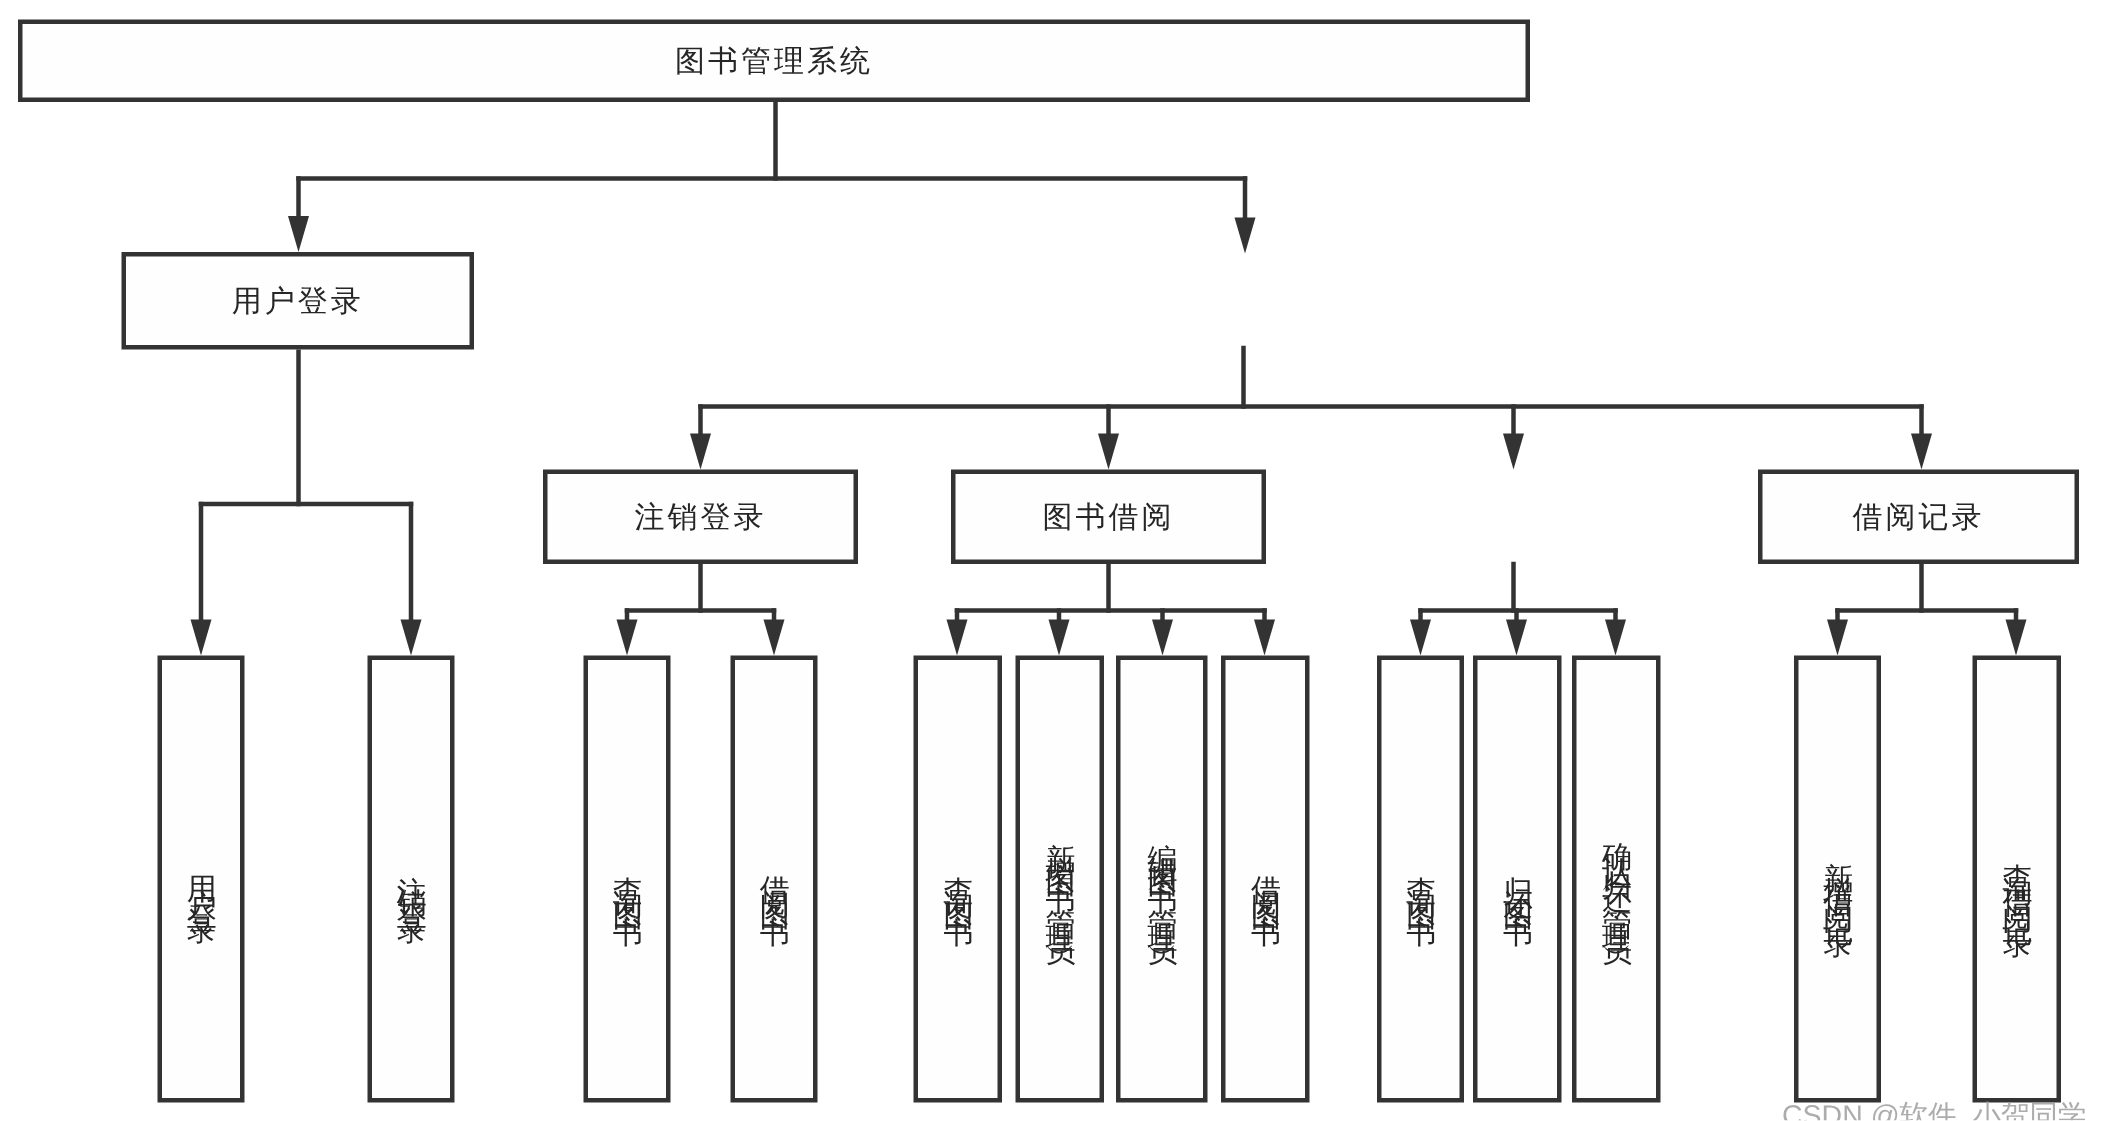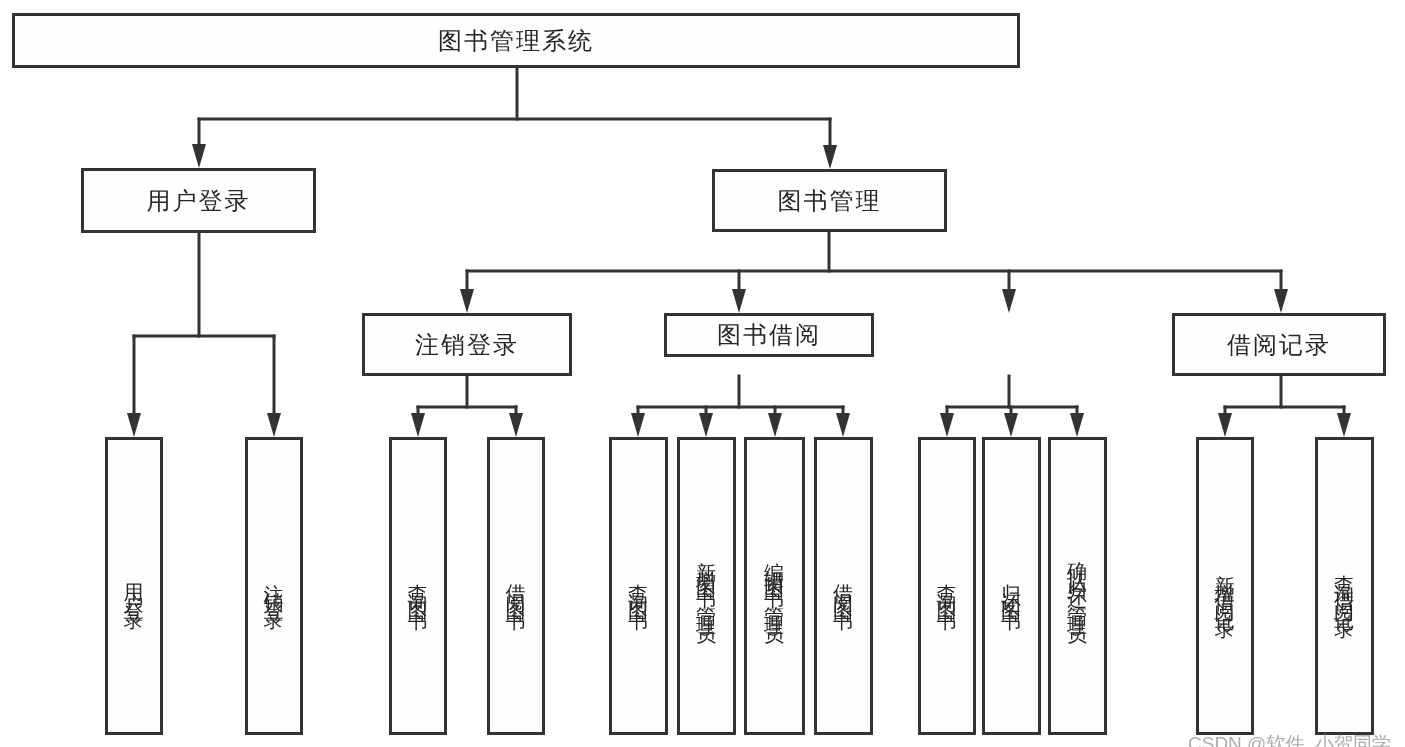--- a/index.html
+++ b/index.html
@@ -27,21 +27,21 @@
     position: absolute;
     box-sizing: border-box;
     border: 3px solid #333333;
     background: #fefefe;
     display: flex;
     align-items: center;
     justify-content: center;
     color: #262626;
   }
   .node .label {
-    font-size: 24px;
+    font-size: 20px;
     letter-spacing: 2px;
     white-space: nowrap;
   }
   .node.vertical .label {
     writing-mode: vertical-rl;
     letter-spacing: 9px;
     font-size: 20px;
     line-height: 1;
     white-space: normal;
   }
@@ -112,27 +112,24 @@
       <line x1="1344" y1="407" x2="1344" y2="419" stroke="#333333" stroke-width="3" stroke-linecap="square"></line>
       <polygon points="1337,413 1351,413 1344,437" fill="#333333"></polygon>
     </svg>
   <div class="watermark" style="left:1188px; top:687px;margin-top:44px;">CSDN @软件_小贺同学</div>
 <div class="node" style="left: 12px; top: 13px; width: 1008px; height: 55px;">
       <span class="label">图书管理系统</span>
     </div>
     <div class="node" style="left: 81px; top: 168px; width: 235px; height: 65px;">
       <span class="label">用户登录</span>
     </div>
-    <div class="node" style="left: 712px; top: 169px; width: 235px; height: 63px;">
-      <span class="label">图书管理</span>
-    </div>
     <div class="node" style="left: 362px; top: 313px; width: 210px; height: 63px;">
       <span class="label">注销登录</span>
     </div>
-    <div class="node" style="left: 664px; top: 313px; width: 210px; height: 44px;">
+    <div class="node" style="left: 634px; top: 313px; width: 210px; height: 63px;">
       <span class="label">图书借阅</span>
     </div>
     <div class="node" style="left: 1172px; top: 313px; width: 214px; height: 63px;">
       <span class="label">借阅记录</span>
     </div>
     <div class="node vertical" style="left: 105px; top: 437px; width: 58px; height: 298px;">
       <span class="label">用户登录</span>
     </div>
     <div class="node vertical" style="left: 245px; top: 437px; width: 58px; height: 298px;">
       <span class="label">注销登录</span>

